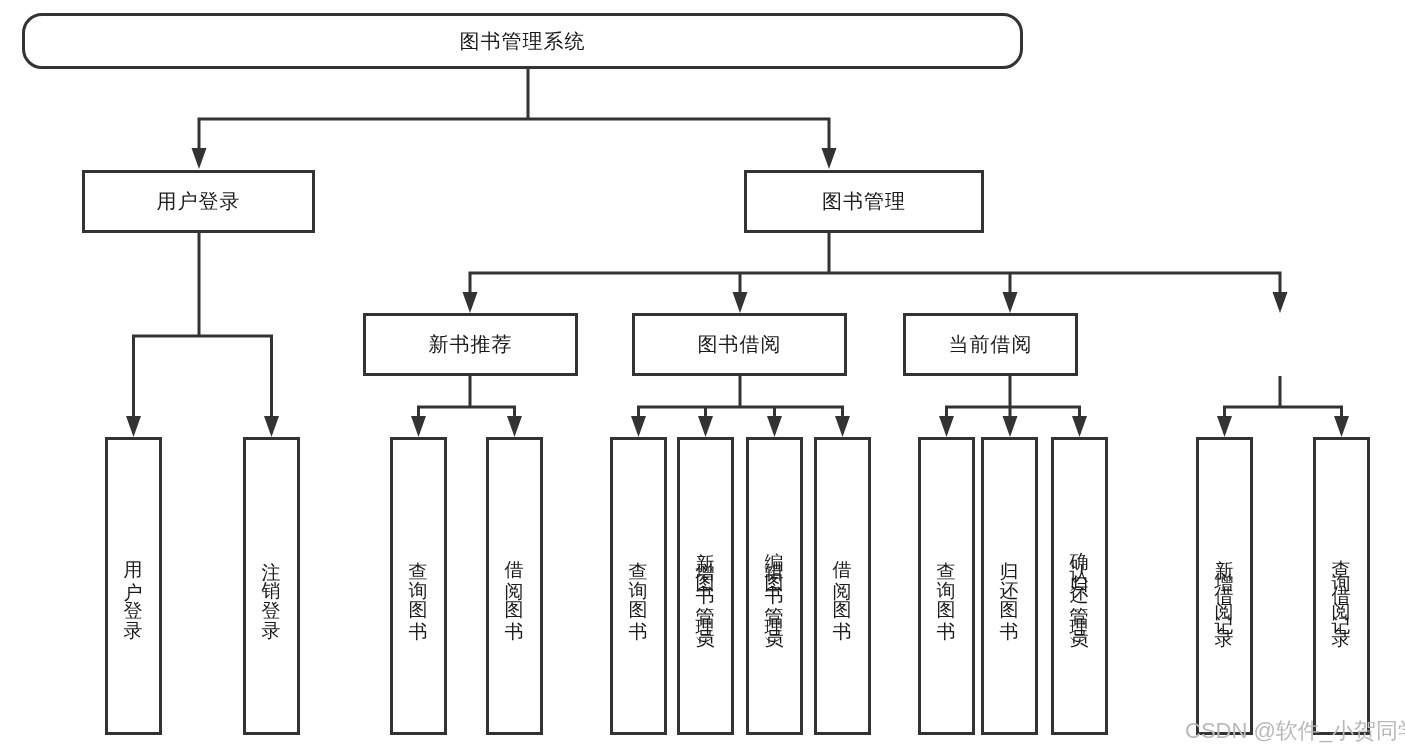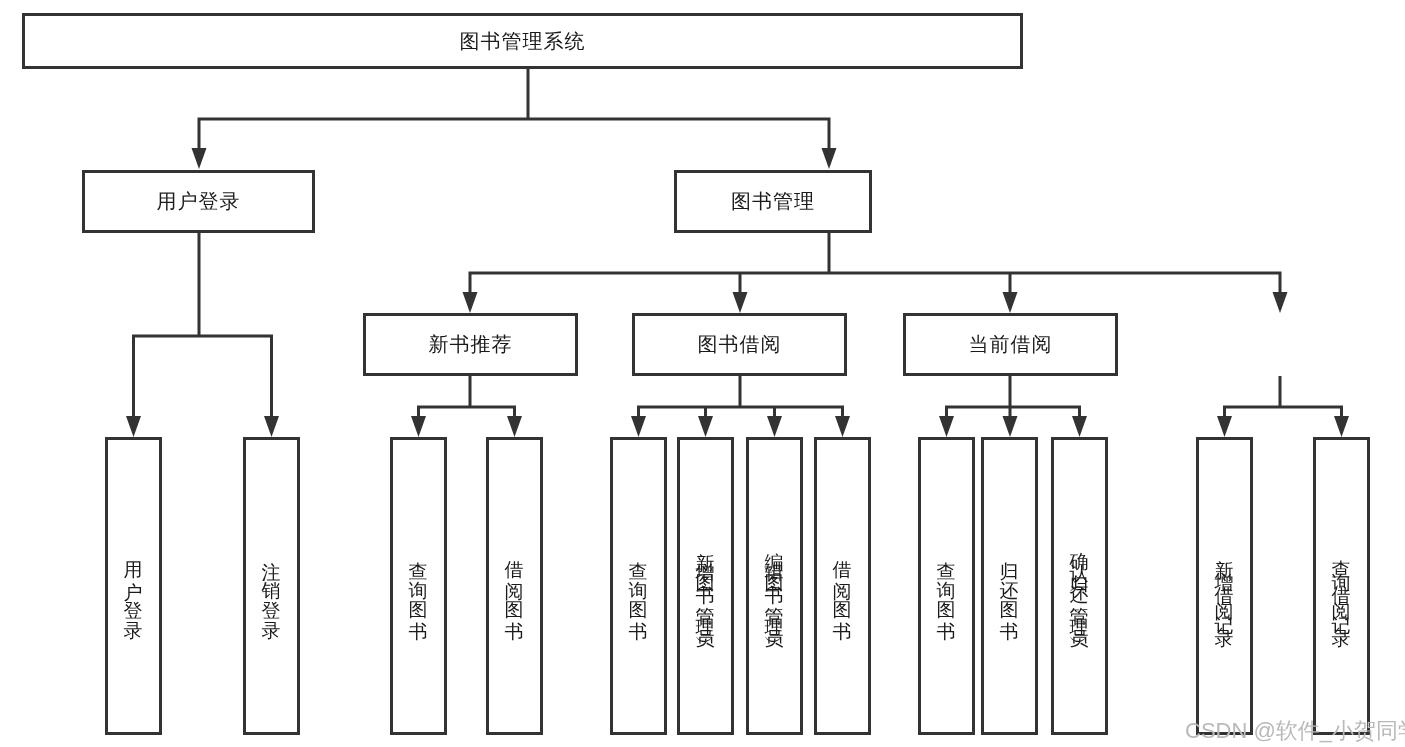--- a/index.html
+++ b/index.html
@@ -15,26 +15,26 @@
   .node .lbl{font-size:20px;letter-spacing:1px;white-space:nowrap;}
   .leaf{top:437px;width:57px;height:298px;}
   .leaf .vtxt{
     writing-mode:vertical-rl;text-orientation:mixed;
     font-size:19px;line-height:1;white-space:nowrap;
   }
   .ls-s{letter-spacing:20px;}
   .ls-m{letter-spacing:14px;}
   .ls-l{letter-spacing:11px;}
   
-  .n-root{left:22px;top:13px;width:1001px;height:56px;}
+  .n-root{left:22px;top:13px;width:1001px;height:56px;border-radius:20px;}
   .n-user{left:82px;top:170px;width:233px;height:63px;}
-  .n-mgmt{left:674px;top:170px;width:198px;height:63px;}
+  .n-mgmt{left:744px;top:170px;width:240px;height:63px;}
   .n-new{left:363px;top:313px;width:215px;height:63px;text-align:center;}
   .n-borrow{left:632px;top:313px;width:215px;height:63px;}
-  .n-current{left:903px;top:313px;width:215px;height:63px;}
+  .n-current{left:903px;top:313px;width:175px;height:63px;}
   .n-records{left:1173px;top:313px;width:215px;height:63px;}
   
   .lf1{left:105px;} .lf2{left:243px;}
   .lf3{left:390px;} .lf4{left:486px;}
   .lf5{left:610px;} .lf6{left:677px;} .lf7{left:746px;} .lf8{left:814px;}
   .lf9{left:918px;} .lf10{left:981px;} .lf11{left:1051px;}
   .lf12{left:1196px;} .lf13{left:1313px;}
   .watermark{
     position:absolute;left:1185px;top:716px;font-size:22px;color:#b9b9b9;
     white-space:nowrap;z-index:5;

